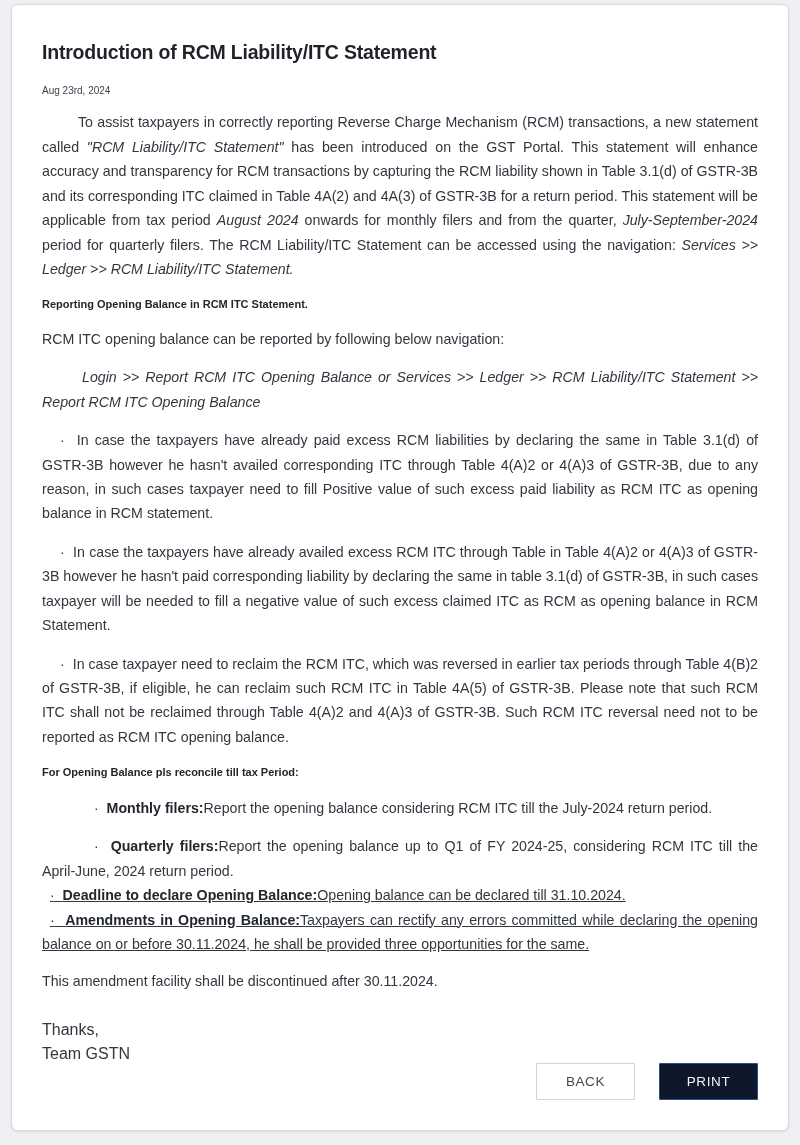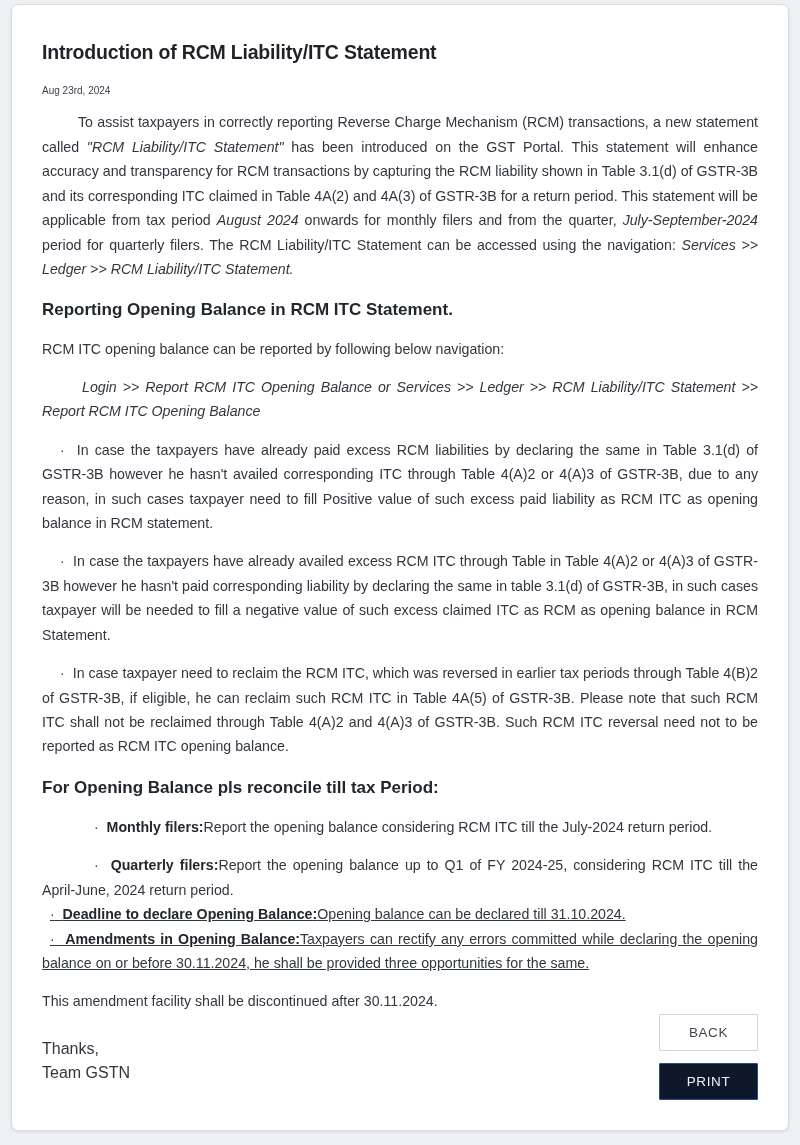--- a/index.html
+++ b/index.html
@@ -54,21 +54,21 @@
   }
   .para {
     margin-top: 13px;
     text-indent: 36px;
   }
   .para-noindent {
     margin-top: 13px;
     text-indent: 0;
   }
   .subhead {
-    font-size: 17px;
+    font-size: 11px;
     font-weight: bold;
     color: #22272e;
     margin-top: 15px;
     line-height: 1.6;
   }
   .nav-line {
     font-style: italic;
     margin-top: 14px;
     text-indent: 40px;
   }
@@ -98,22 +98,21 @@
     font-size: 16px;
     color: #31373f;
     line-height: 1.5;
     margin-top: 24px;
   }
   .actions {
     position: absolute;
     right: 30px;
     bottom: 30px;
     display: flex;
-    gap: 12px;
-    flex-direction: column;
+    gap: 24px;
   }
   .btn {
     font-family: "Liberation Sans", sans-serif;
     font-size: 13.5px;
     letter-spacing: 0.6px;
     height: 37px;
     min-width: 99px;
     padding: 0 16px;
     box-sizing: border-box;
     display: flex;

